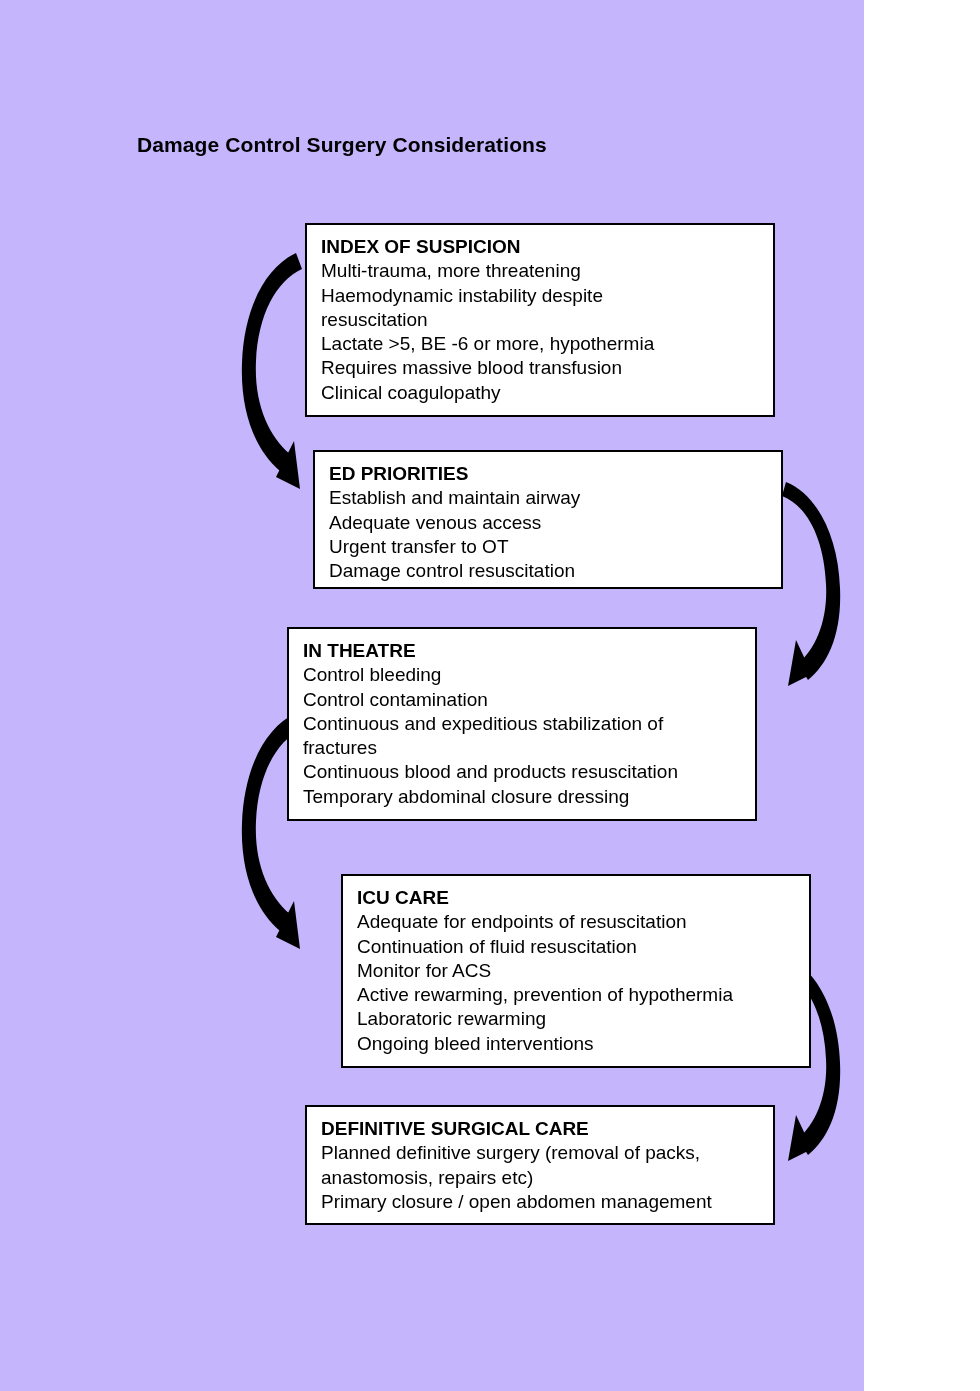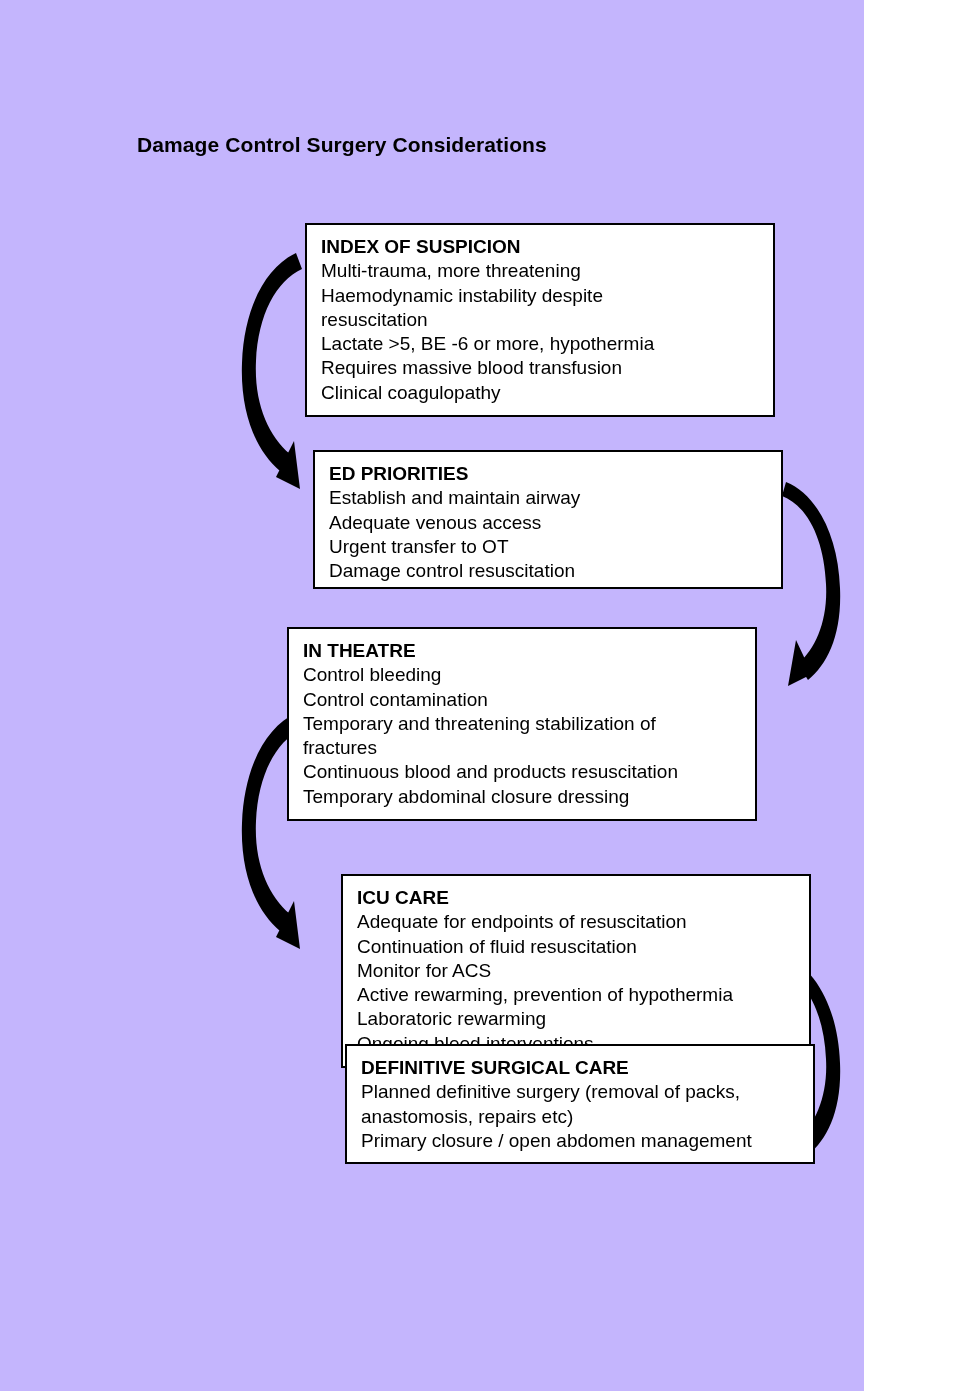--- a/index.html
+++ b/index.html
@@ -126,40 +126,40 @@
       <div>Urgent transfer to OT</div>
       <div>Damage control resuscitation</div>
     </div>
   </div>
 
   <div class="flow-box" style="left:287px; top:627px; width:470px; height:194px;">
     <div class="box-title">IN THEATRE</div>
     <div class="box-lines">
       <div>Control bleeding</div>
       <div>Control contamination</div>
-      <div>Temporary and threatening stabilization of</div>
+      <div>Continuous and expeditious stabilization of</div>
       <div>fractures</div>
       <div>Continuous blood and products resuscitation</div>
       <div>Temporary abdominal closure dressing</div>
     </div>
   </div>
 
   <div class="flow-box" style="left:305px; top:874px; width:470px; height:194px;margin-left:36px;">
     <div class="box-title">ICU CARE</div>
     <div class="box-lines">
       <div>Adequate for endpoints of resuscitation</div>
       <div>Continuation of fluid resuscitation</div>
       <div>Monitor for ACS</div>
       <div>Active rewarming, prevention of hypothermia</div>
       <div>Laboratoric rewarming</div>
       <div>Ongoing bleed interventions</div>
     </div>
   </div>
 
-  <div class="flow-box" style="left:305px; top:1044px; width:470px; height:120px;margin-left:40px;">
+  <div class="flow-box" style="left:305px; top:1105px; width:470px; height:120px;">
     <div class="box-title">DEFINITIVE SURGICAL CARE</div>
     <div class="box-lines">
       <div>Planned definitive surgery (removal of packs,</div>
       <div>anastomosis, repairs etc)</div>
       <div>Primary closure / open abdomen management</div>
     </div>
   </div>
 
 </div>
 

